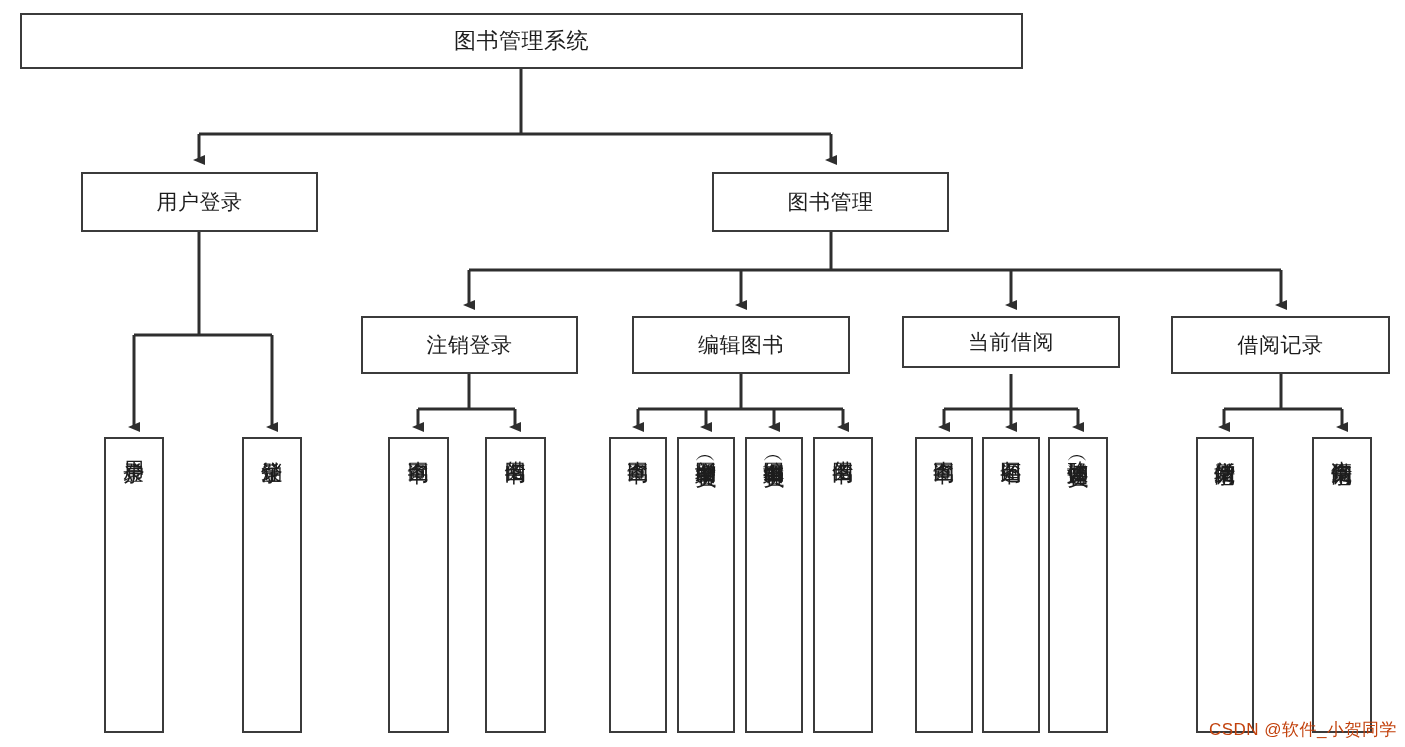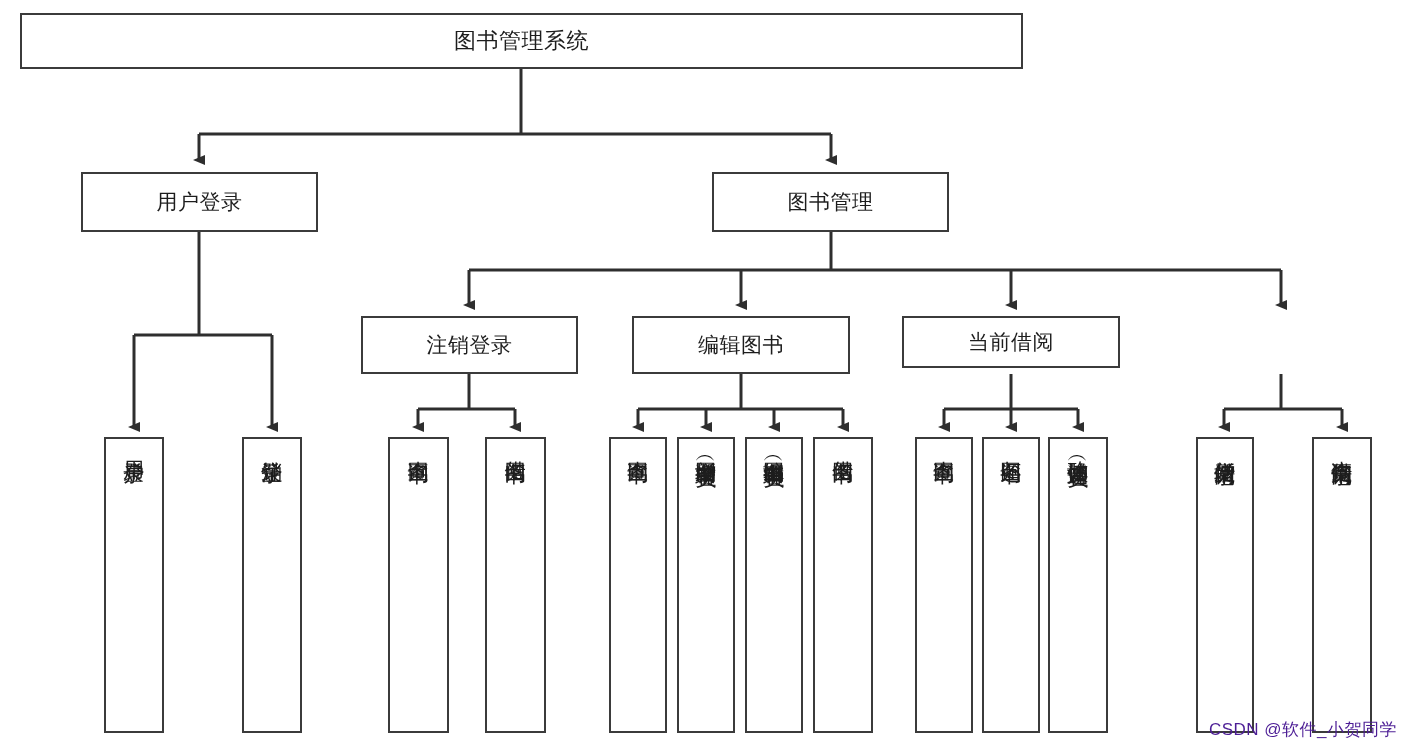--- a/index.html
+++ b/index.html
@@ -56,21 +56,21 @@
     font-size: 21px;
     line-height: 1.12;
     letter-spacing: 1px;
     max-height: 100%;
   }
   .watermark {
     position: absolute;
     right: 8px;
     bottom: 6px;
     font-size: 17px;
-    color: #4c1d95;
+    color: #c2410c;
     white-space: nowrap;
     letter-spacing: 0.5px;
   }
 </style>
 </head>
 <body>
 
 <div id="canvas">
 
   <svg class="edges" viewBox="0 0 1405 747">
@@ -136,20 +136,23 @@
 
   <div class="node horiz" style="left:361px; top:316px; width:217px; height:58px;">
     <span class="label">注销登录</span>
   </div>
   <div class="node horiz" style="left:632px; top:316px; width:218px; height:58px;">
     <span class="label">编辑图书</span>
   </div>
   <div class="node horiz" style="left:902px; top:316px; width:218px; height:52px;">
     <span class="label">当前借阅</span>
   </div>
+  <div class="node horiz" style="left:1171px; top:316px; width:219px; height:58px;">
+    <span class="label">借阅记录</span>
+  </div>
 
   <div class="node vert" style="left:104px; top:437px; width:60px; height:296px;">
     <span class="label">用户登录</span>
   </div>
   <div class="node vert" style="left:242px; top:437px; width:60px; height:296px;">
     <span class="label">注销登录</span>
   </div>
 
   <div class="node vert" style="left:388px; top:437px; width:61px; height:296px;">
     <span class="label">查询图书</span>

